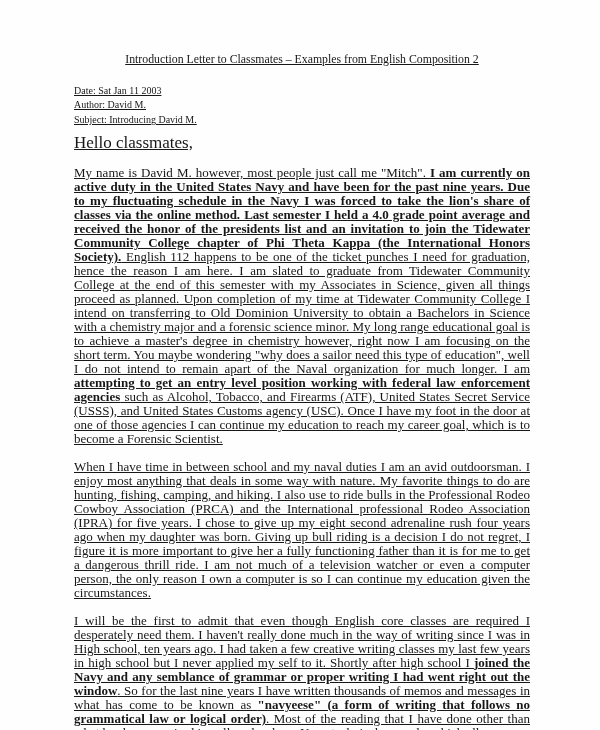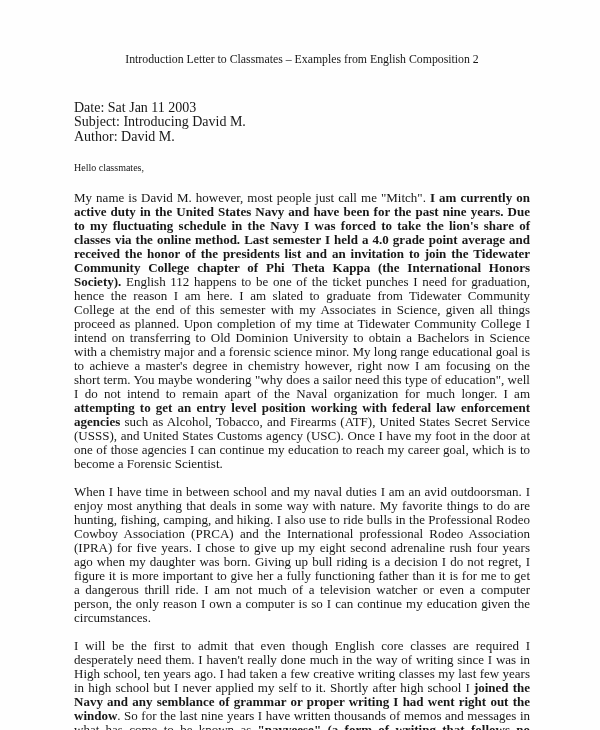--- a/index.html
+++ b/index.html
@@ -9,34 +9,35 @@
     font-family: "Liberation Serif", serif;
     color: #171717;
     overflow: hidden;
   }
   .page {
     width: 600px;
     height: 730px;
     padding: 52px 70px 0 74px;
     background: #fefefe;
     overflow: hidden;
+    text-decoration: underline;
   }
   .title {
     text-align: center;
     font-size: 11.8px;
     line-height: 14.6px;
   }
   .meta {
-    margin-top: 34px;
-    font-size: 14px;
+    margin-top: 17px;
+    font-size: 10px;
     line-height: 14.8px;
   }
   .greeting {
-    margin-top: 16px;
-    font-size: 10px;
+    margin-top: 8px;
+    font-size: 17px;
     line-height: 14px;
   }
   .paras { margin-top: 16px; }
   .para {
     font-size: 13px;
     line-height: 14px;
     text-align: justify;
     margin-bottom: 14px;
   }
   .b { font-weight: bold; }
@@ -45,22 +46,22 @@
 <body>
 
 <div class="page">
 
   <div class="title">
     <div>Introduction Letter to Classmates – Examples from English Composition 2</div>
   </div>
 
   <div class="meta">
     <div>Date: Sat Jan 11 2003</div>
+    <div>Author: David M.</div>
     <div>Subject: Introducing David M.</div>
-    <div>Author: David M.</div>
   </div>
 
   <div class="greeting">Hello classmates,</div>
 
   <div class="paras">
       <p class="para"><span>My name is David M. however, most people just call me "Mitch". </span><span class="b">I am currently on active duty in the United States Navy and have been for the past nine years. Due to my fluctuating schedule in the Navy I was forced to take the lion's share of classes via the online method. Last semester I held a 4.0 grade point average and received the honor of the presidents list and an invitation to join the Tidewater Community College chapter of Phi Theta Kappa (the International Honors Society).</span><span> English 112 happens to be one of the ticket punches I need for graduation, hence the reason I am here. I am slated to graduate from Tidewater Community College at the end of this semester with my Associates in Science, given all things proceed as planned. Upon completion of my time at Tidewater Community College I intend on transferring to Old Dominion University to obtain a Bachelors in Science with a chemistry major and a forensic science minor. My long range educational goal is to achieve a master's degree in chemistry however, right now I am focusing on the short term. You maybe wondering "why does a sailor need this type of education", well I do not intend to remain apart of the Naval organization for much longer. I am </span><span class="b">attempting to get an entry level position working with federal law enforcement agencies</span><span> such as Alcohol, Tobacco, and Firearms (ATF), United States Secret Service (USSS), and United States Customs agency (USC). Once I have my foot in the door at one of those agencies I can continue my education to reach my career goal, which is to become a Forensic Scientist.</span></p>
       <p class="para"><span>When I have time in between school and my naval duties I am an avid outdoorsman. I enjoy most anything that deals in some way with nature. My favorite things to do are hunting, fishing, camping, and hiking. I also use to ride bulls in the Professional Rodeo Cowboy Association (PRCA) and the International professional Rodeo Association (IPRA) for five years. I chose to give up my eight second adrenaline rush four years ago when my daughter was born. Giving up bull riding is a decision I do not regret, I figure it is more important to give her a fully functioning father than it is for me to get a dangerous thrill ride. I am not much of a television watcher or even a computer person, the only reason I own a computer is so I can continue my education given the circumstances.</span></p>
       <p class="para"><span>I will be the first to admit that even though English core classes are required I desperately need them. I haven't really done much in the way of writing since I was in High school, ten years ago. I had taken a few creative writing classes my last few years in high school but I never applied my self to it. Shortly after high school I </span><span class="b">joined the Navy and any semblance of grammar or proper writing I had went right out the window</span><span>. So for the last nine years I have written thousands of memos and messages in what has come to be known as </span><span class="b">"navyeese" (a form of writing that follows no grammatical law or logical order)</span><span>. Most of the reading that I have done other than what has been required in college has been Navy technical manuals, which all</span></p>
     </div>
 

